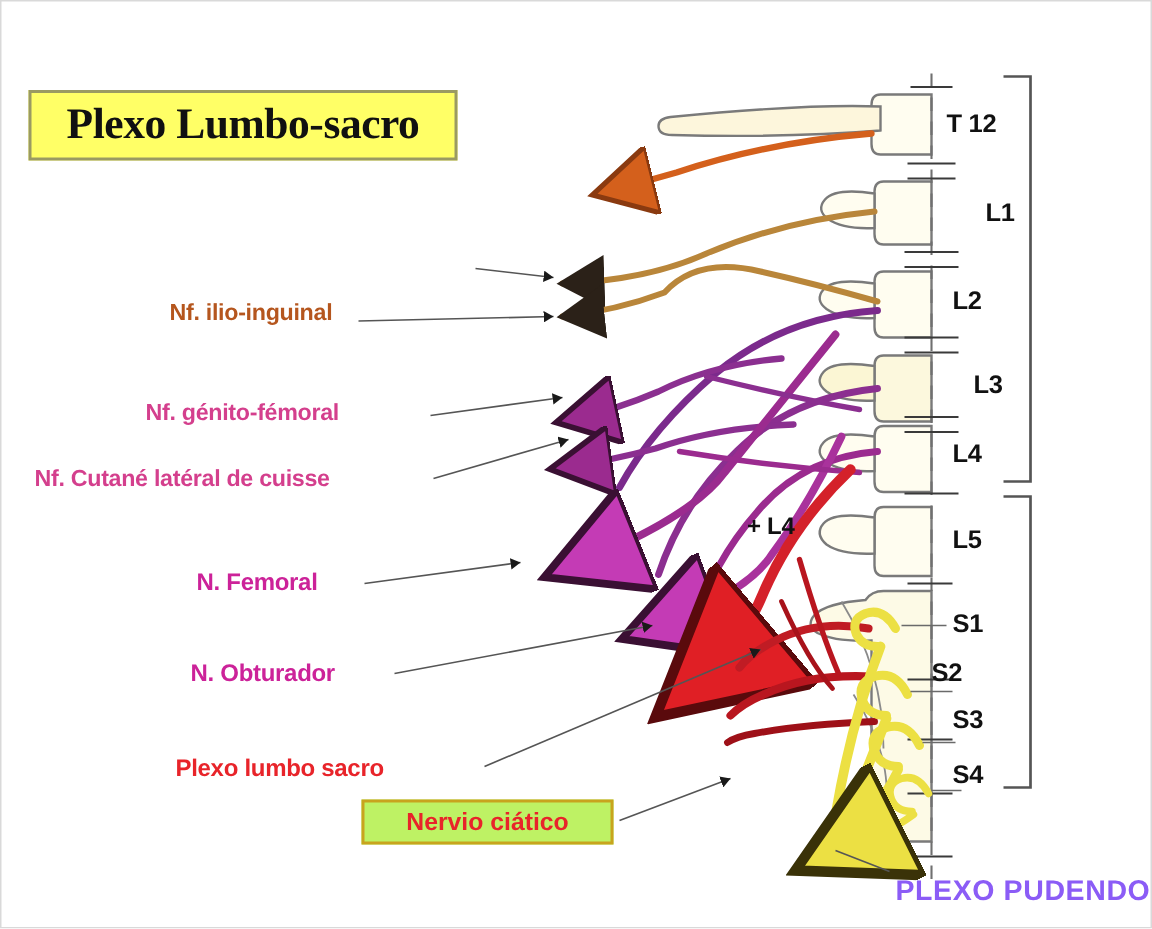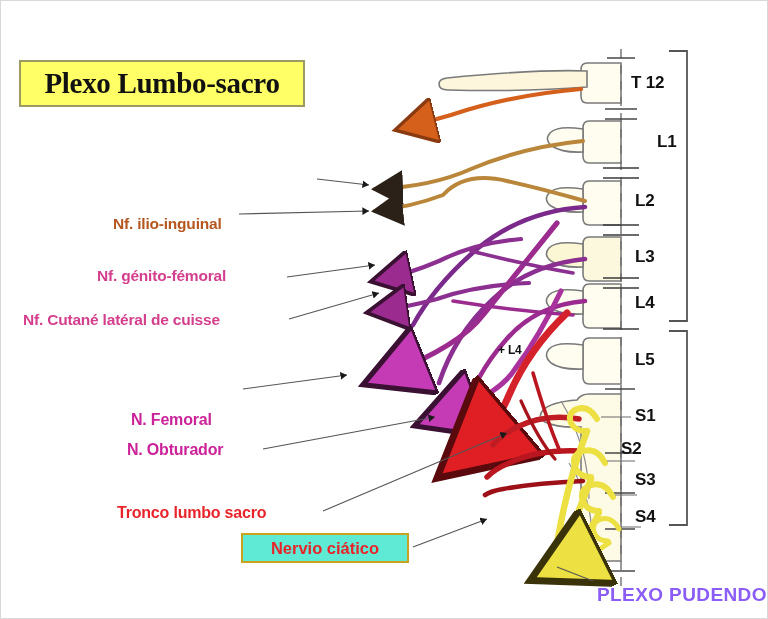--- a/index.html
+++ b/index.html
@@ -57,30 +57,30 @@
     font-size: 29px;
     color: #111111;
     letter-spacing: -0.3px;
   }
   
   .lbl-brown  { color: #b5561e; font-size: 15.5px; }
   .lbl-pink   { color: #d43f8d; font-size: 15.5px; }
   .lbl-magenta{ color: #cc2299; font-size: 16px; }
   .lbl-red    { color: #e8242a; font-size: 16px; }
   .lbl-black  { color: #111111; font-size: 17px; }
-  .lbl-small-black { color: #111111; font-size: 12px; }
+  .lbl-small-black { color: #111111; font-size: 16px; }
   .lbl-plexo  { color: #8b5cf6; font-size: 19px; letter-spacing: 0.4px; }
 
   #sciatic-box {
     position: absolute;
     left: 240px;
     top: 532px;
     width: 168px;
     height: 30px;
-    background: #5eead4;
+    background: #bef264;
     border: 2px solid #c8a41e;
     box-sizing: border-box;
   }
   #sciatic-box-text {
     position: absolute;
     left: 0; top: 0;
     width: 100%; height: 100%;
     display: flex;
     align-items: center;
     justify-content: center;
@@ -256,37 +256,37 @@
     <g stroke="#555555" stroke-width="1.8" fill="none">
       <path d="M668,50 L686,50 L686,320 L668,320"></path>
       <path d="M668,330 L686,330 L686,524 L668,524"></path>
     </g>
   </svg>
 
   <div id="title-box">
     <div id="title-text">Plexo Lumbo-sacro</div>
   </div>
 
-  <div class="lbl lbl-brown" style="left:112px; top:214px;">Nf. ilio-inguinal</div>
+  <div class="lbl lbl-brown" style="left:112px; top:199px;">Nf. ilio-inguinal</div>
   <div class="lbl lbl-pink" style="left:96px; top:266px;">Nf. génito-fémoral</div>
   <div class="lbl lbl-pink" style="left:22px; top:310px;">Nf. Cutané latéral de cuisse</div>
-  <div class="lbl lbl-magenta" style="left:130px; top:379px;margin-top:31px;">N. Femoral</div>
+  <div class="lbl lbl-magenta" style="left:130px; top:379px;">N. Femoral</div>
   <div class="lbl lbl-magenta" style="left:126px; top:440px;">N. Obturador</div>
-  <div class="lbl lbl-red" style="left:116px; top:503px;">Tronco lumbo sacro</div>
+  <div class="lbl lbl-red" style="left:116px; top:503px;">Plexo lumbo sacro</div>
 
   <div id="sciatic-box">
     <div id="sciatic-box-text">Nervio ciático</div>
   </div>
 
   <div class="lbl lbl-small-black" style="left:497px; top:342px;">+ L4</div>
 
   <div class="lbl lbl-black" style="left:630px; top:72px;">T 12</div>
   <div class="lbl lbl-black" style="left:634px; top:131px;margin-left:22px;">L1</div>
   <div class="lbl lbl-black" style="left:634px; top:190px;">L2</div>
-  <div class="lbl lbl-black" style="left:634px; top:246px;">L3</div>
+  <div class="lbl lbl-black" style="left:648px; top:246px;">L3</div>
   <div class="lbl lbl-black" style="left:634px; top:292px;">L4</div>
   <div class="lbl lbl-black" style="left:634px; top:349px;">L5</div>
   <div class="lbl lbl-black" style="left:634px; top:405px;">S1</div>
   <div class="lbl lbl-black" style="left:620px; top:438px;">S2</div>
   <div class="lbl lbl-black" style="left:634px; top:469px;">S3</div>
   <div class="lbl lbl-black" style="left:634px; top:506px;">S4</div>
 
   <div class="lbl lbl-plexo" style="left:596px; top:583px;">PLEXO PUDENDO</div>
 
 </div>

